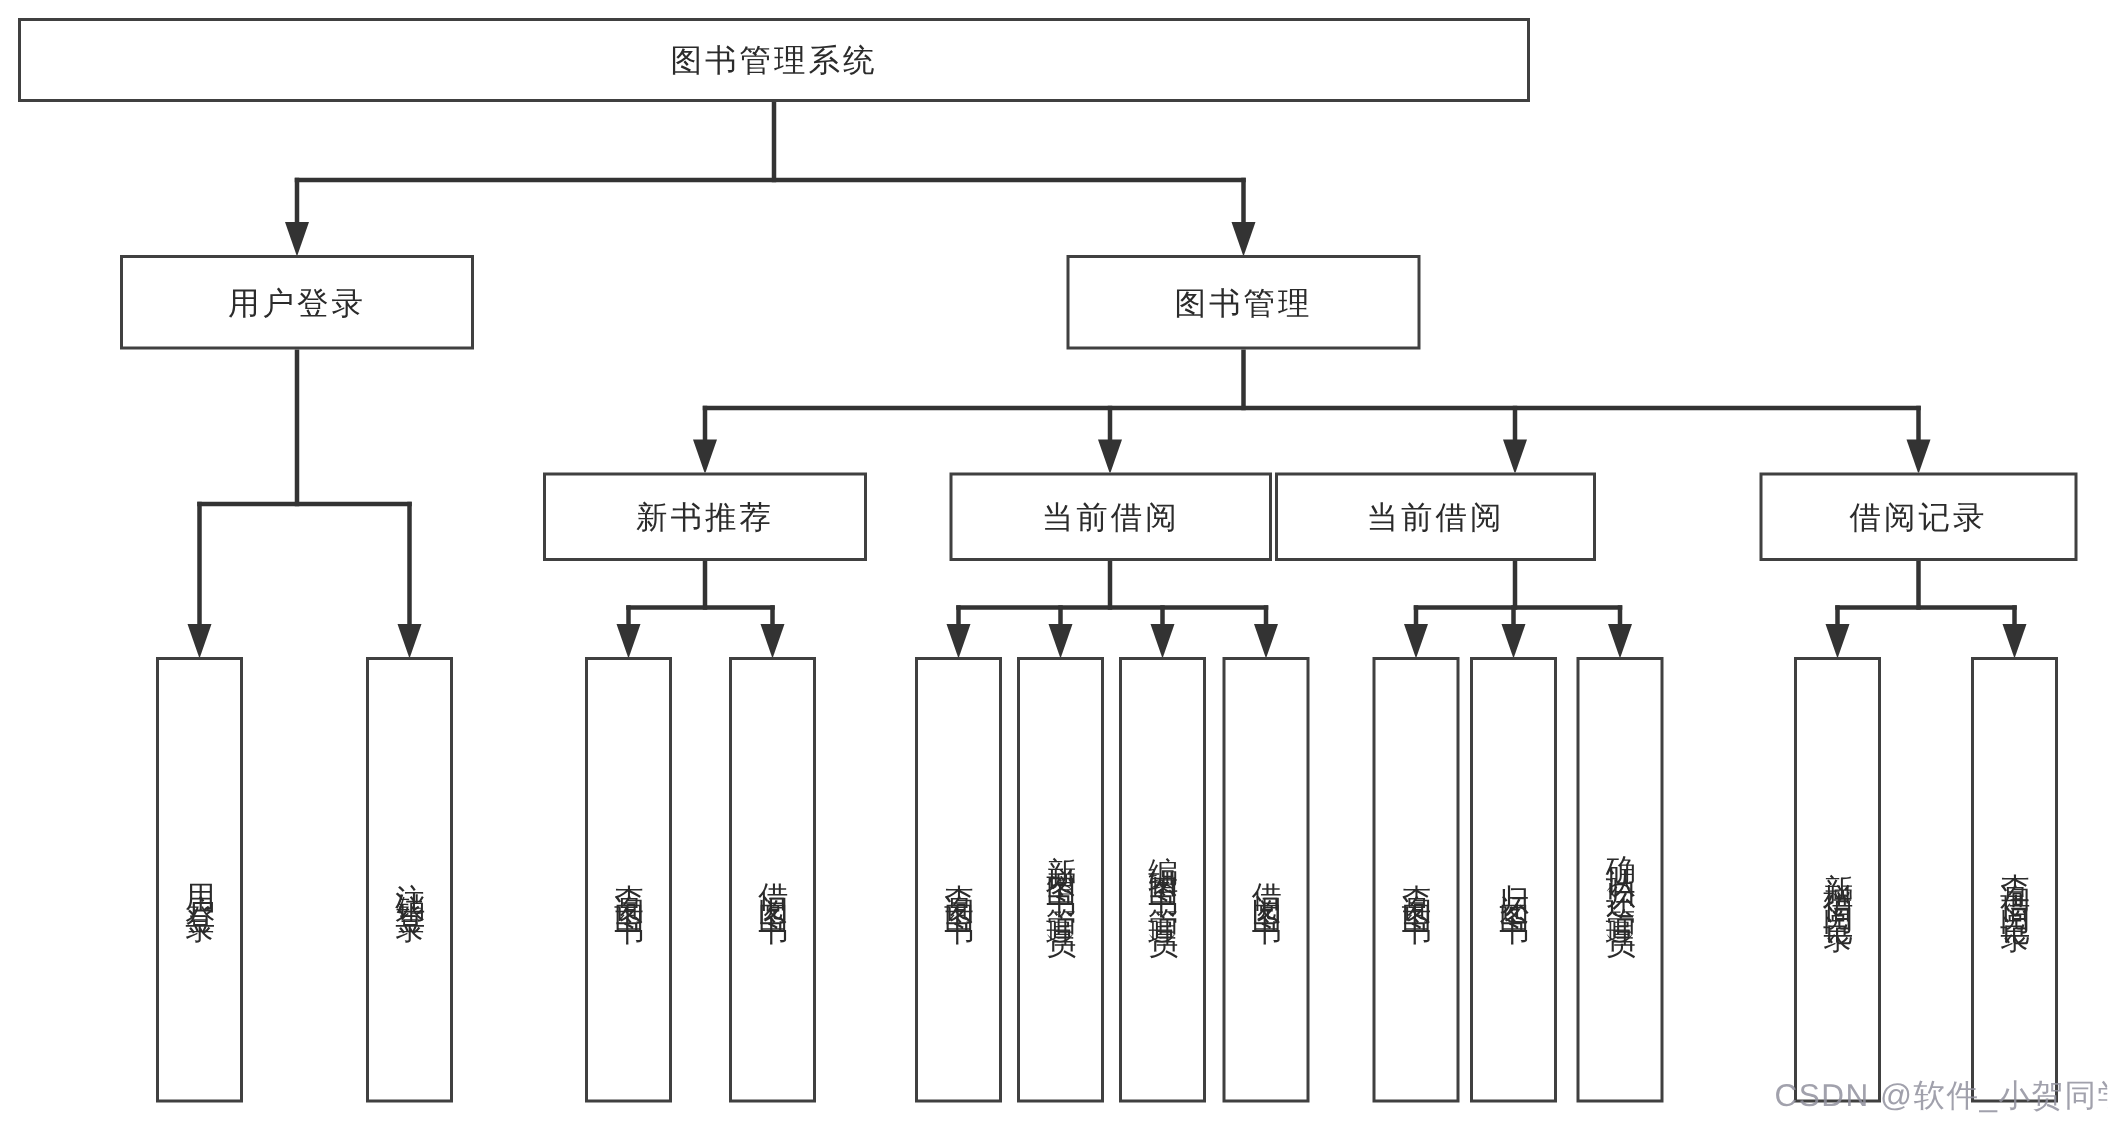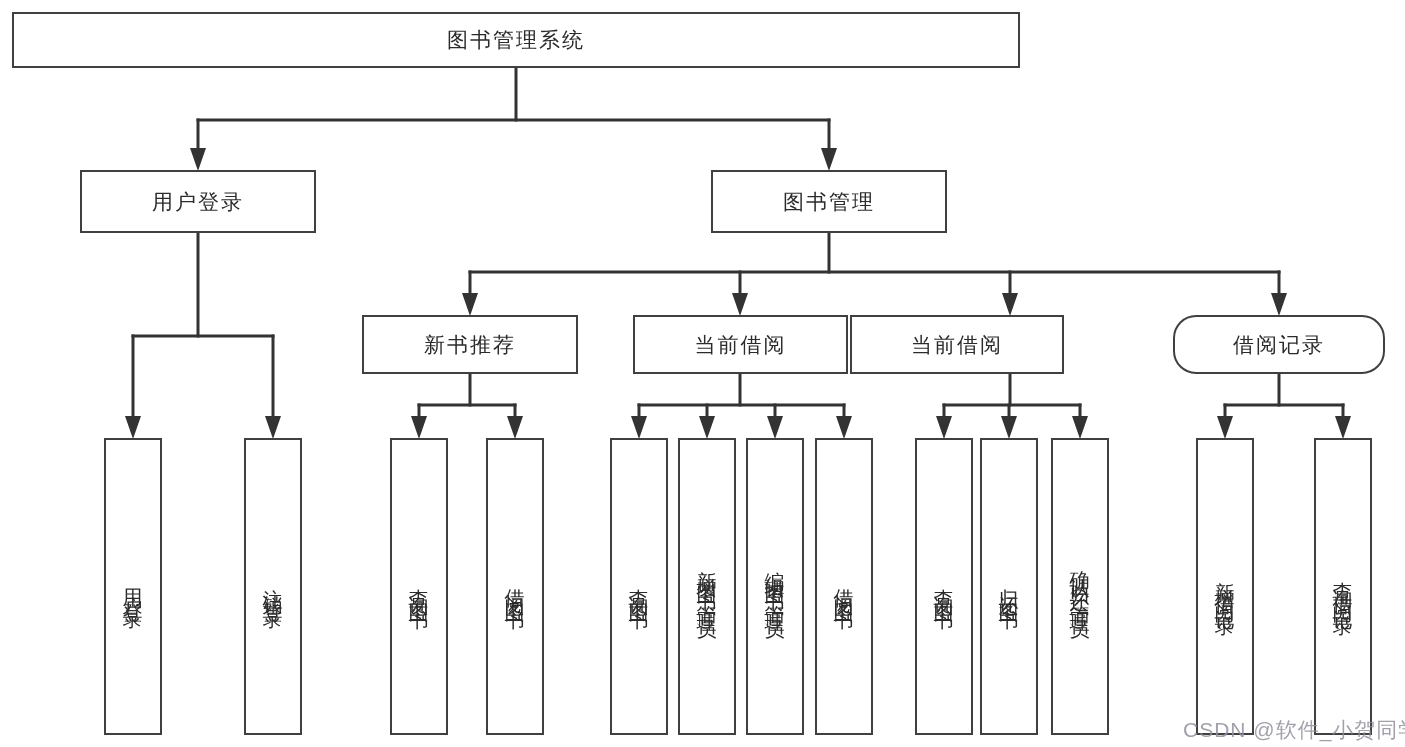--- a/index.html
+++ b/index.html
@@ -122,21 +122,21 @@
 
   <div class="node lvl3" style="left:362px;width:216px;">
     <span>新书推荐</span>
   </div>
   <div class="node lvl3" style="left:633px;width:215px;">
     <span>当前借阅</span>
   </div>
   <div class="node lvl3" style="left:850px;width:214px;">
     <span>当前借阅</span>
   </div>
-  <div class="node lvl3" style="left:1173px;width:212px;border-radius:23px;">
+  <div class="node lvl3" style="left:1173px;width:212px;">
     <span>借阅记录</span>
   </div>
 
   <div class="node leaf" style="left:104px;">
     <span>用户登录</span>
   </div>
   <div class="node leaf" style="left:244px;">
     <span>注销登录</span>
   </div>
   <div class="node leaf" style="left:390px;">

